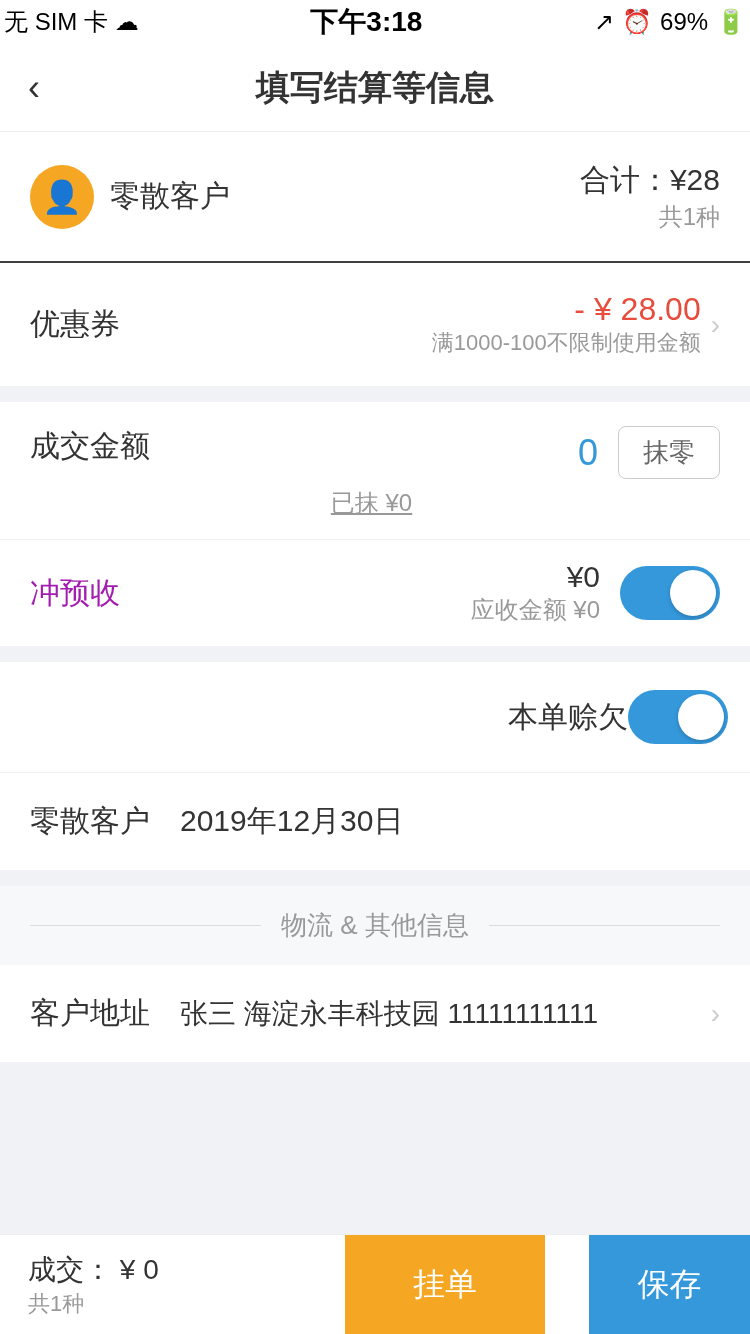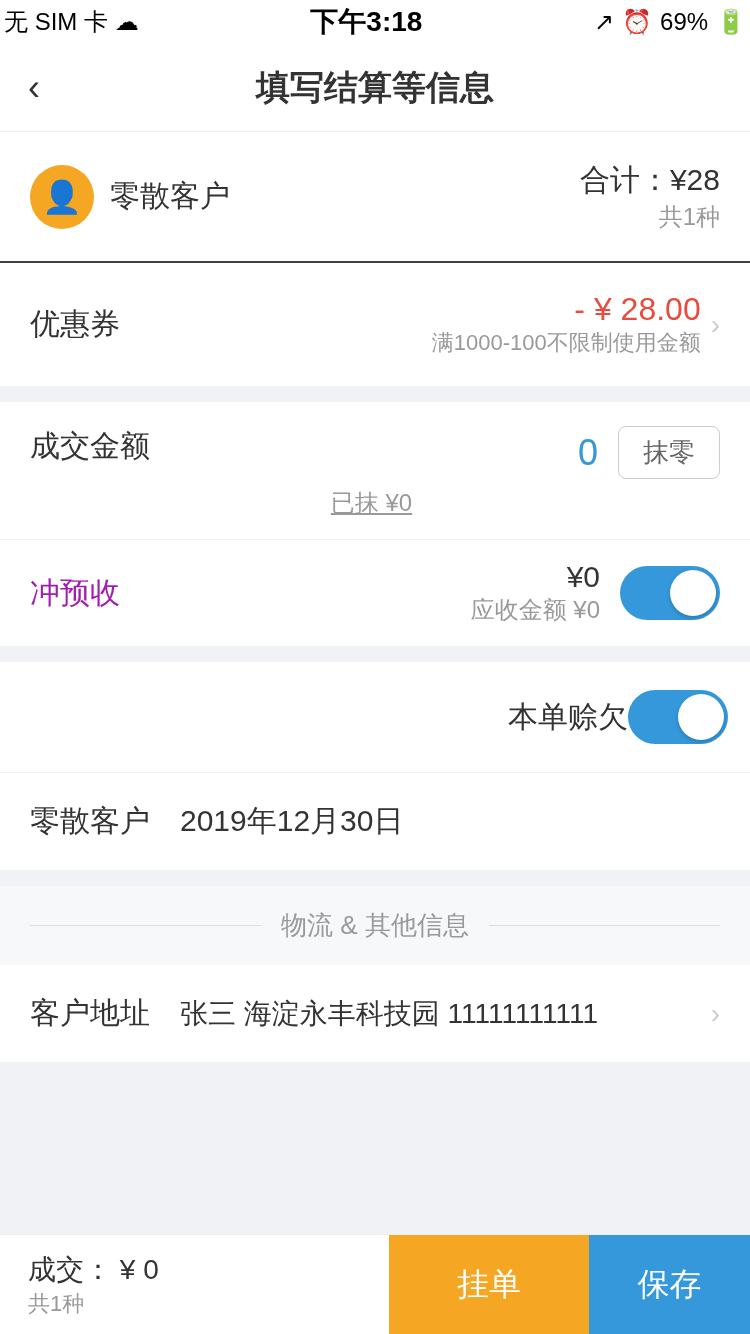--- a/index.html
+++ b/index.html
@@ -294,20 +294,21 @@
     
     .bottom-bar {
       position: fixed;
       bottom: 0;
       left: 0;
       width: 750px;
       height: 100px;
       display: flex;
       background: #fff;
       border-top: 1px solid #eee;
+      gap: 44px;
     }
     .bottom-info {
       flex: 1;
       display: flex;
       flex-direction: column;
       justify-content: center;
       padding: 0 28px;
     }
     .bottom-deal {
       font-size: 28px;

